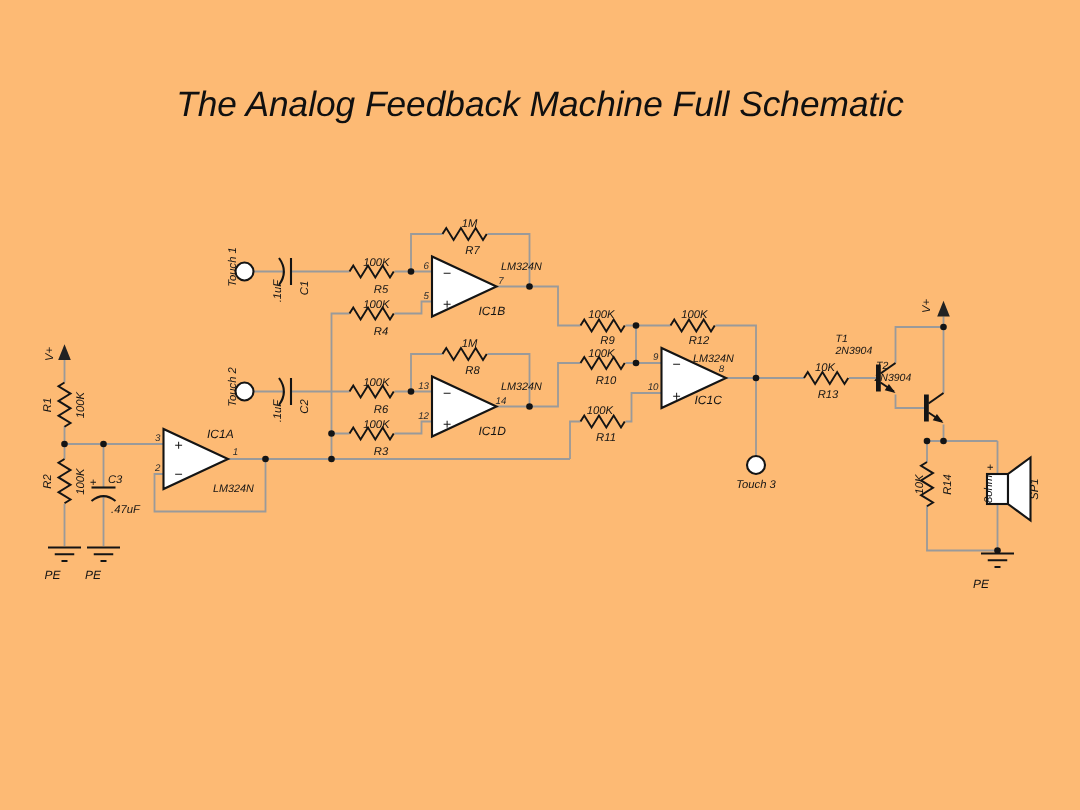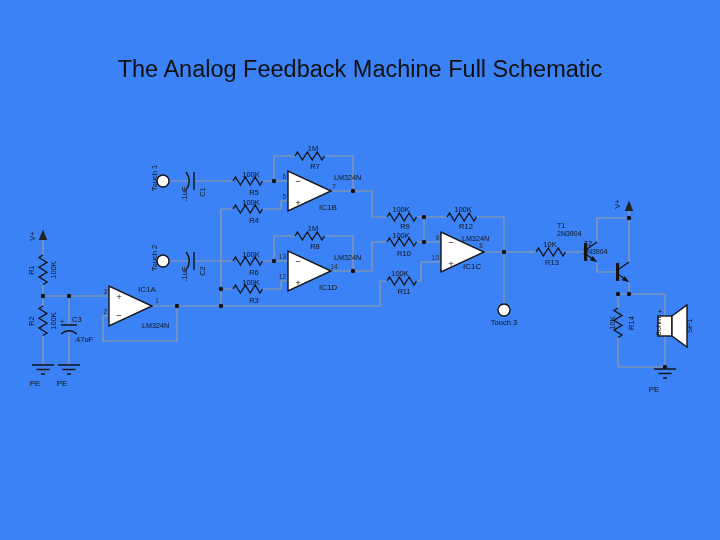--- a/index.html
+++ b/index.html
@@ -1,16 +1,16 @@
 <!DOCTYPE html>
 <html><head>
 <meta charset="utf-8">
 <style>
   html,body{margin:0;padding:0;background:#fff;}
-  .slide{position:relative;width:720px;height:540px;background:#3b82f6;overflow:hidden;}
+  .slide{position:relative;width:720px;height:540px;background:#fdba74;overflow:hidden;font-style:italic;}
   svg{position:absolute;left:0;top:0;}
   text{font-family:"Liberation Sans","DejaVu Sans",sans-serif;fill:#141414;}
   .title-text{font-size:23.5px;fill:#101010;}
   .lbl{font-size:7.5px;}
   .pin{font-size:6.5px;fill:#2b2b2b;}
   .sign{font-size:9.5px;}
   .part{font-size:7.2px;}
   .icname{font-size:8px;}
   .small{font-size:7px;}
   .pe{font-size:8px;}

